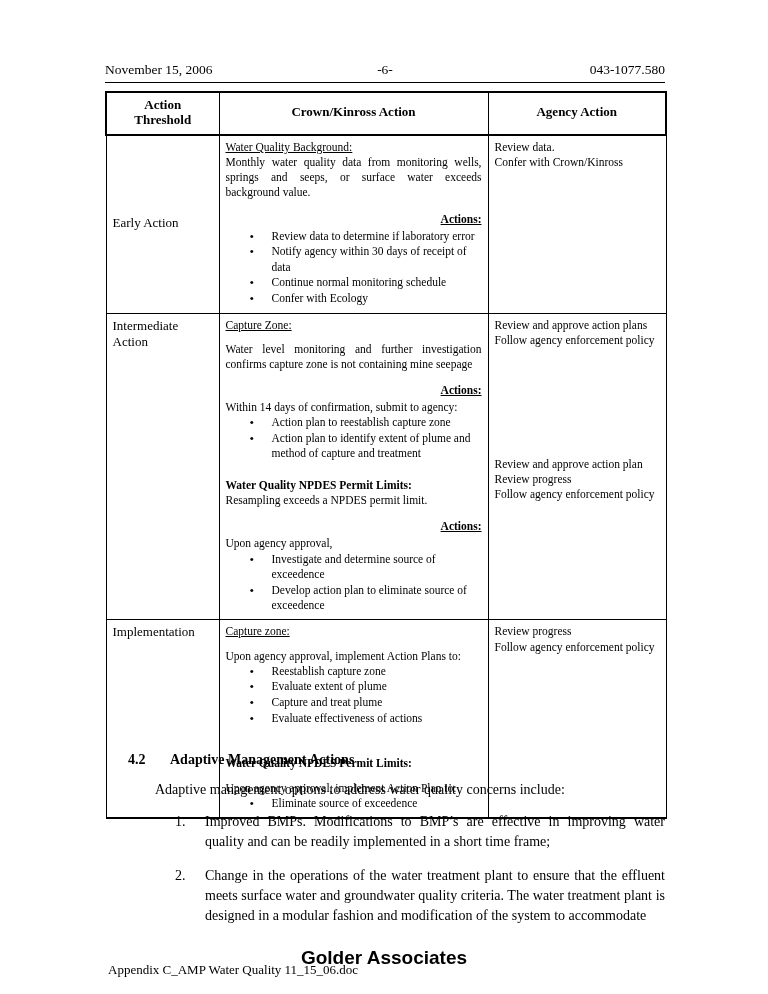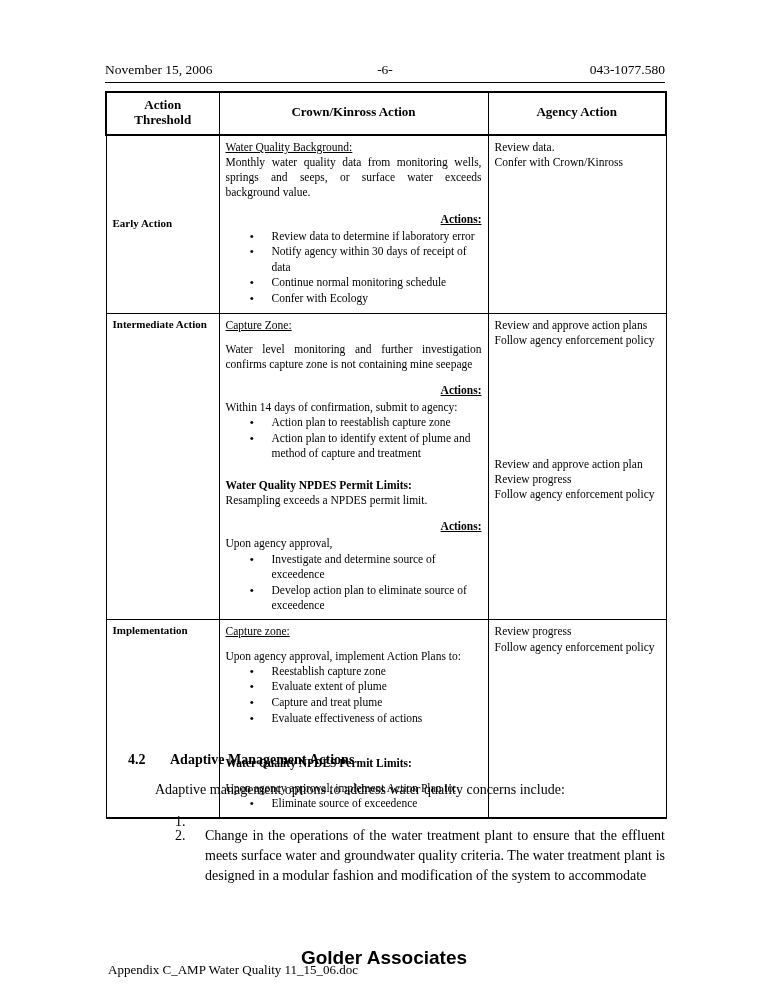--- a/index.html
+++ b/index.html
@@ -69,24 +69,23 @@
     vertical-align: middle;
   }
   .amp-table thead th.th-left { border-left: 2px solid #000; }
   .amp-table thead th.th-right { border-right: 2px solid #000; }
 
   .col-threshold { width: 113px; }
   .col-action    { width: 269px; }
   .col-agency    { width: 178px; }
 
   .cell-threshold {
-    font-size: 11px;
+    font-size: 13px;
     padding-top: 6px;
     border-left: 2px solid #000;
-    font-weight: bold;
   }
   .cell-threshold.mid { vertical-align: middle; }
   .cell-action {
     font-size: 11.5px;
     line-height: 1.32;
   }
   .cell-agency {
     font-size: 11.5px;
     line-height: 1.32;
     border-right: 2px solid #000;
@@ -306,20 +305,21 @@
 
 <div class="section-heading">
   <span class="num">4.2</span><span>Adaptive Management Actions</span>
 </div>
 
 <div class="section-intro">Adaptive management options to address water quality concerns include:</div>
 
 <div class="numbered-list">
   <div class="numbered-item">
     <span class="marker">1.</span>
+    <span>Improved BMPs.  Modifications to BMP’s are effective in improving water quality and can be readily implemented in a short time frame;</span>
   </div>
   <div class="numbered-item">
     <span class="marker">2.</span>
     <span>Change in the operations of the water treatment plant to ensure that the effluent meets surface water and groundwater quality criteria.  The water treatment plant is designed in a modular fashion and modification of the system to accommodate</span>
   </div>
 </div>
 
 <div class="footer-company">Golder Associates</div>
 <div class="footer-file">Appendix C_AMP Water Quality 11_15_06.doc</div>
 

